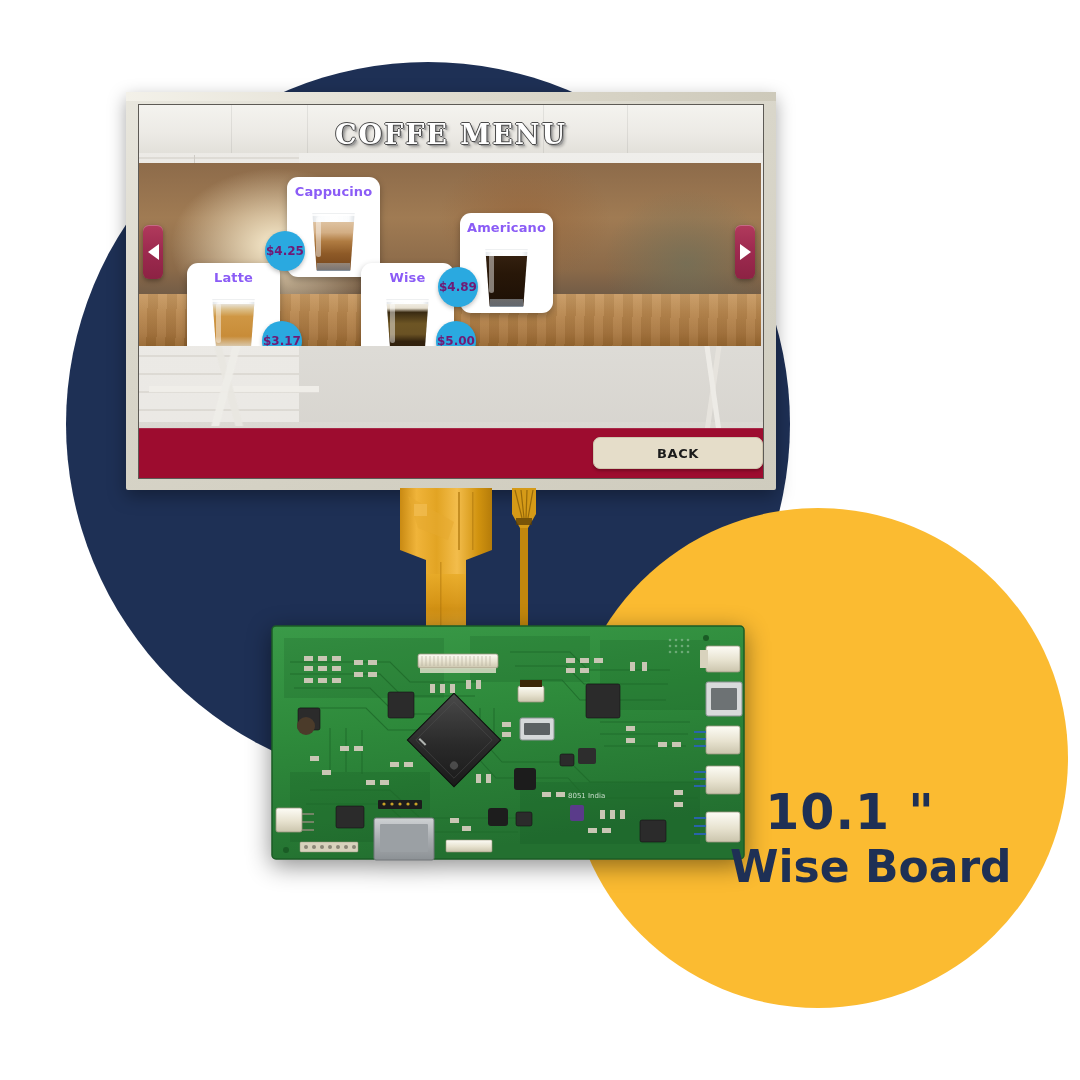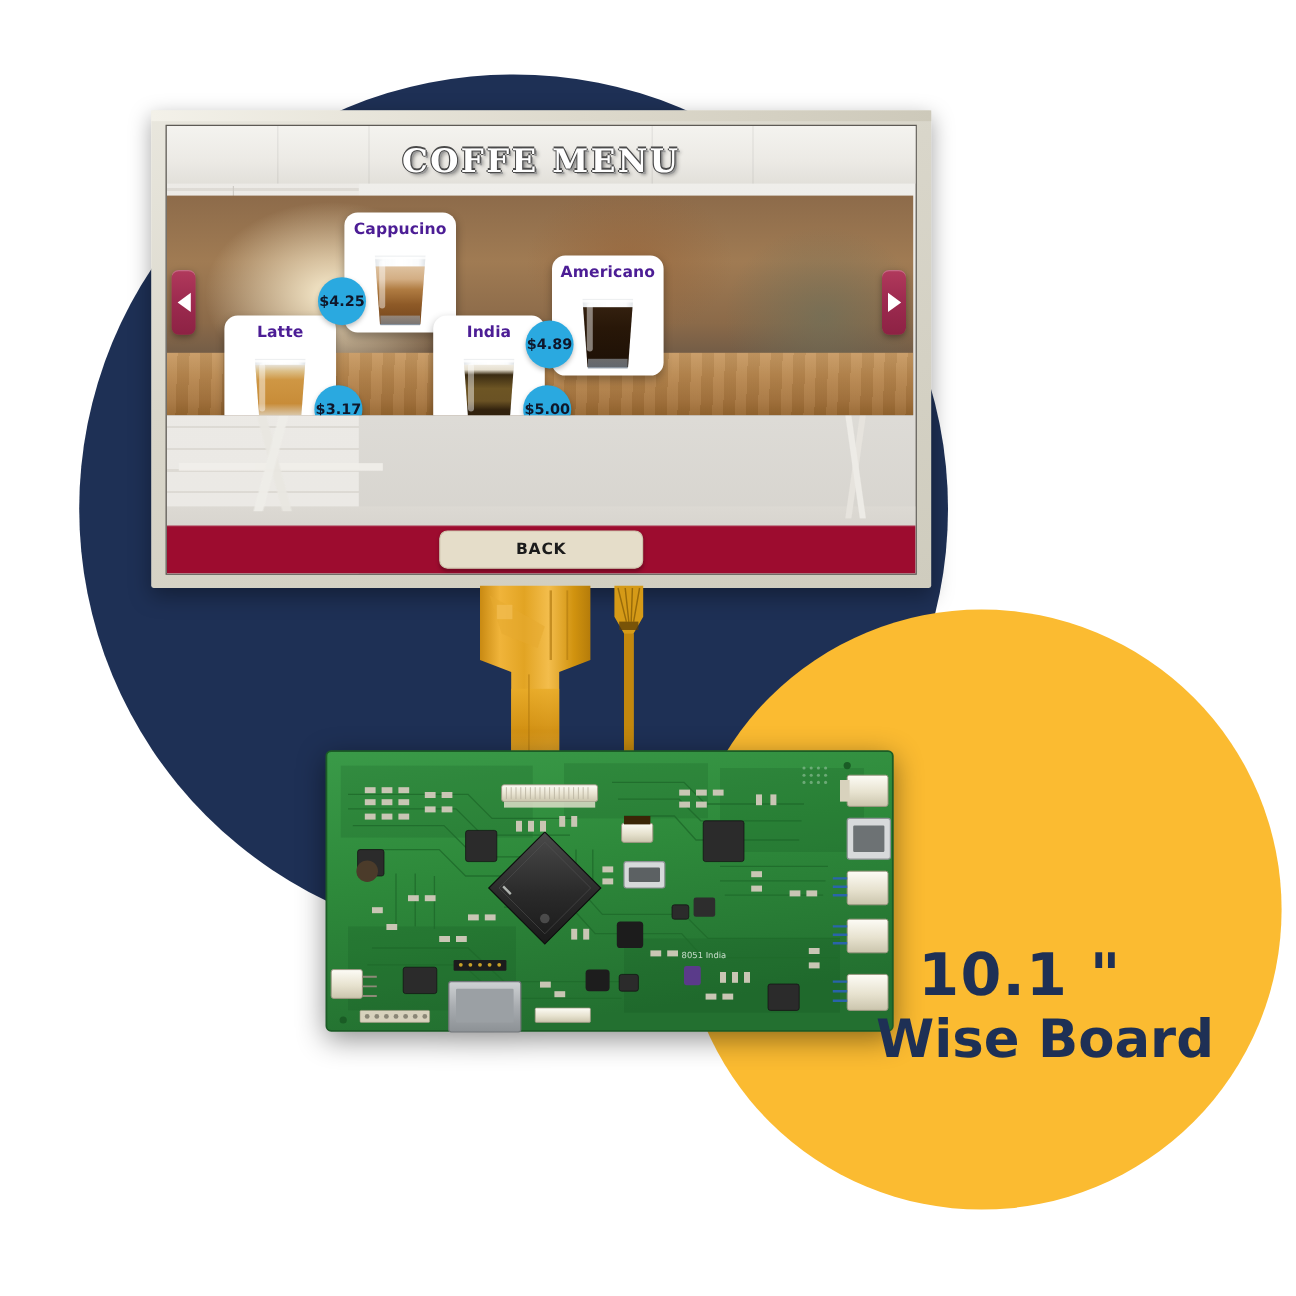--- a/index.html
+++ b/index.html
@@ -110,48 +110,48 @@
   .tri-l{border-right:11px solid #fff;}
   .tri-r{border-left:11px solid #fff;}
 
   
   .card{
     position:absolute;width:93px;height:100px;background:#fff;border-radius:11px;
     box-shadow:0 3px 7px rgba(0,0,0,.3);cursor:pointer;
   }
   .card-title{
     position:absolute;left:0;right:0;top:7px;text-align:center;
-    font-size:13px;font-weight:700;color:#4c1d95;letter-spacing:.1px;
+    font-size:13px;font-weight:700;color:#8b5cf6;letter-spacing:.1px;
     font-family:"DejaVu Sans", sans-serif;
   }
   .glass{position:absolute;left:50%;transform:translateX(-50%);bottom:6px;width:48px;height:58px;}
   .glass .body{
     position:absolute;inset:0;
     background:linear-gradient(90deg,rgba(210,215,220,.75),rgba(245,248,250,.45) 18%,rgba(255,255,255,.15) 50%,rgba(245,248,250,.45) 82%,rgba(200,206,212,.75));
     border:1px solid rgba(150,160,170,.8);
     border-radius:2px 2px 6px 6px;
     clip-path:polygon(6% 0,94% 0,85% 100%,15% 100%);
     overflow:hidden;
   }
   .glass .fill{position:absolute;left:0;right:0;bottom:0;}
   .glass .rim{position:absolute;left:4%;right:4%;top:0;height:3px;background:rgba(255,255,255,.8);border-radius:2px;}
   .glass .base{position:absolute;left:16%;right:16%;bottom:0;height:8px;background:linear-gradient(180deg,rgba(170,180,190,.55),rgba(120,132,145,.75));}
   .glass .shine{position:absolute;left:12%;top:6%;width:5px;height:70%;background:rgba(255,255,255,.45);border-radius:3px;}
 
   .badge{
     position:absolute;width:40px;height:40px;border-radius:50%;
-    background:#2aa9e0;color:#0f172a;display:flex;align-items:center;justify-content:center;
+    background:#2aa9e0;color:#701a75;display:flex;align-items:center;justify-content:center;
     font-size:12px;font-weight:700;font-family:"DejaVu Sans", sans-serif;
     box-shadow:0 2px 4px rgba(0,0,0,.25);cursor:pointer;z-index:4;
   }
 
   
   #action-bar{
-    position:absolute;left:0;right:0;bottom:0;height:40px;background:#9d0c2f;
-    display:flex;align-items:center;justify-content:center;
+    position:absolute;left:0;right:0;bottom:0;height:50px;background:#9d0c2f;
+    display:flex;align-items:center;justify-content:flex-end;
     box-shadow:inset 0 1px 0 rgba(255,255,255,.12);
   }
   .action-btn{
     min-width:168px;height:30px;border-radius:7px;background:#e5ddc9;
     border:1px solid #cfc6ae;
     display:flex;align-items:center;justify-content:center;
     font-size:13px;font-weight:700;color:#1b1b1b;letter-spacing:.6px;
     font-family:"DejaVu Sans", sans-serif;cursor:pointer;
     box-shadow:0 2px 3px rgba(0,0,0,.25);
   }
@@ -284,21 +284,21 @@
             <div class="body">
               <div class="fill" style="height:92%;background:linear-gradient(180deg,#e7e2d7 0%,#dcc08a 10%,#cf9744 24%,#c88c38 62%,#ded7c8 86%,#e9e5dc 100%);"></div>
               <div class="shine"></div>
             </div>
             <div class="rim"></div>
           </div>
           <div class="badge" style="right:-22px;bottom:2px;">$3.17</div>
         </div>
 
         <div class="card" style="left:222px;top:100px;">
-          <div class="card-title">India</div>
+          <div class="card-title">Wise</div>
           <div class="glass">
             <div class="body">
               <div class="fill" style="height:92%;background:linear-gradient(180deg,#f0ece2 0%,#e6dfcf 8%,#3a2b12 16%,#6d5524 38%,#6a5224 58%,#33230e 72%,#2b1d0b 100%);"></div>
               <div class="shine"></div>
             </div>
             <div class="rim"></div>
           </div>
           <div class="badge" style="right:-22px;bottom:2px;">$5.00</div>
         </div>
       </div>

